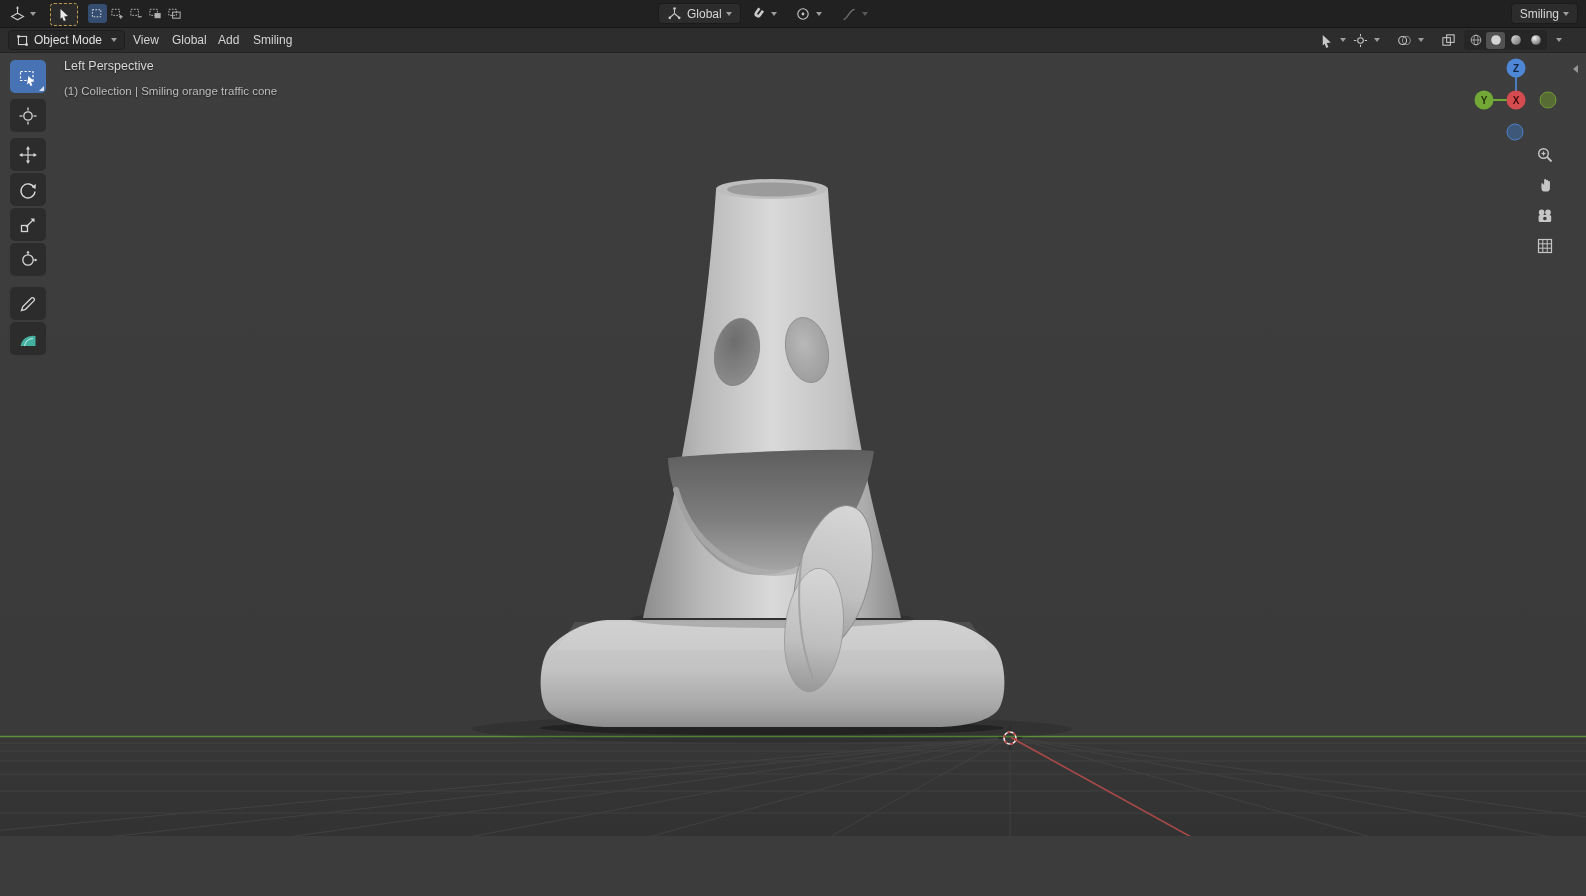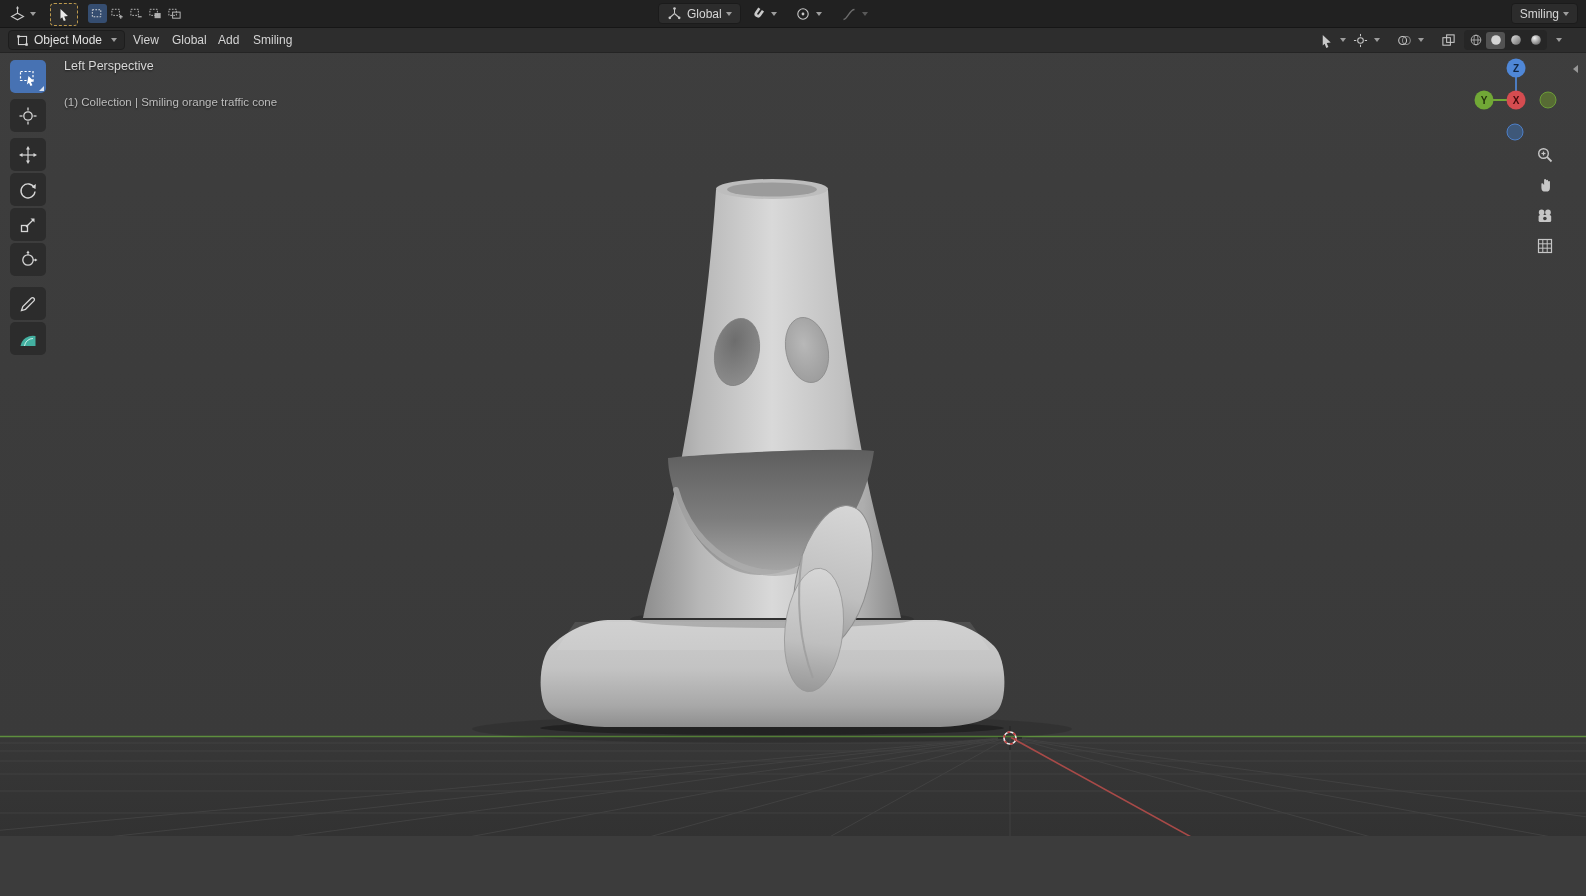--- a/index.html
+++ b/index.html
@@ -39,21 +39,21 @@
   #toolbar{position:absolute;left:10px;top:60px;z-index:20;display:flex;flex-direction:column;}
   .tool{width:36px;height:33px;background:rgba(41,41,41,.85);border-radius:5px;display:flex;align-items:center;
         justify-content:center;margin-bottom:2px;position:relative;}
   .tool.active{background:#4772b3;}
   .tool.active::after{content:"";position:absolute;right:2px;bottom:2px;width:0;height:0;
         border-left:5px solid transparent;border-bottom:5px solid #dce4f2;}
   .gap-sm{height:4px;} .gap-lg{height:9px;}
   
   #view-info{position:absolute;left:64px;top:59px;z-index:15;pointer-events:none;text-shadow:0 1px 2px rgba(0,0,0,.55);}
   #view-label{font-size:12.5px;color:#d8d8d8;}
-  #collection-info{font-size:11.5px;color:#bdbdbd;margin-top:23px;}
+  #collection-info{font-size:11.5px;color:#bdbdbd;margin-top:12px;}
   #navgizmo{position:absolute;left:1468px;top:52px;z-index:20;}
   .nav-btn{position:absolute;left:1533px;width:24px;height:24px;z-index:20;display:flex;align-items:center;justify-content:center;border-radius:12px;}
   #npanel-toggle{position:absolute;left:1573px;top:65px;z-index:20;width:0;height:0;
       border-top:4.5px solid transparent;border-bottom:4.5px solid transparent;border-right:5px solid #979797;cursor:pointer;}
 </style>
 </head>
 <body>
 
 <div id="app">
 

